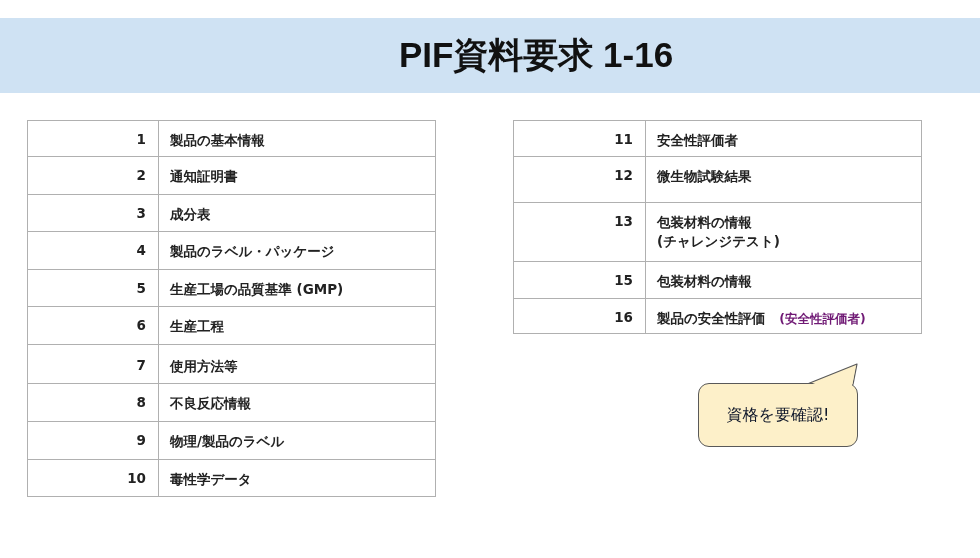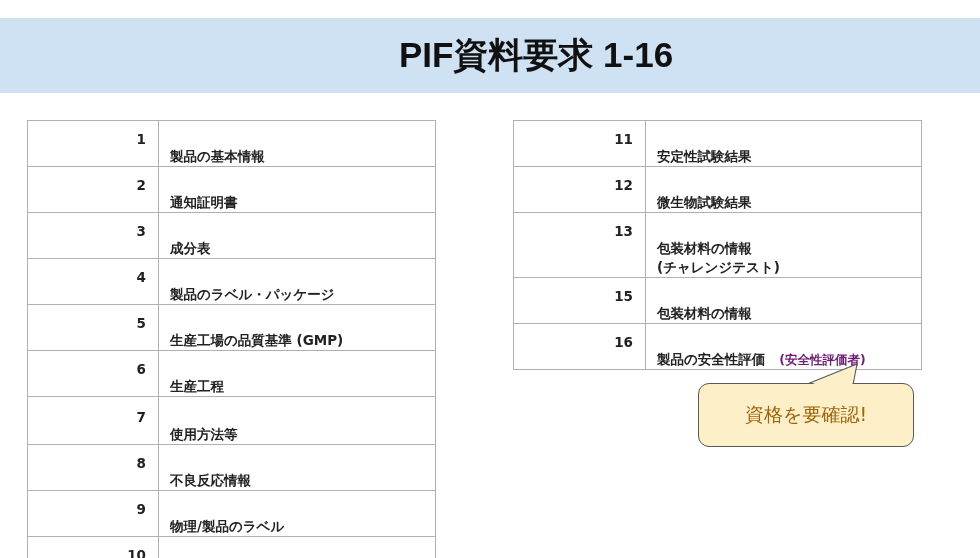--- a/index.html
+++ b/index.html
@@ -19,35 +19,35 @@
       font-weight: bold; font-size: 35px; color: #111111; letter-spacing: 0px;
     }
     table.req {
       position: absolute; border-collapse: collapse;
       font-size: 13.5px; font-weight: bold; color: #222;
     }
     table.req td {
       border: 1px solid #b0b0b0; padding: 0; vertical-align: top;
     }
     table.req td.num { text-align: right; padding-right: 12px; padding-top: 10px; }
-    table.req td.item { padding-left: 11px; padding-top: 26px; line-height: 19px; }
+    table.req td.item { padding-left: 11px; padding-top: 10px; line-height: 19px; }
     #left-table { left: 27px; top: 120px; width: 409px; }
     #left-table td.num { width: 118px; }
     #right-table { left: 513px; top: 120px; width: 409px; }
     #right-table td.num { width: 119px; }
     .tline { display: block; }
     .note-inline {
       color: #701a75; font-size: 12.5px; font-weight: bold; margin-left: 14px;
     }
     .callout {
-      position: absolute; left: 698px; top: 383px; width: 216px; height: 64px;
+      position: absolute; left: 698px; top: 383px; width: 160px; height: 64px;
       background: #fdf0c9; border: 1.2px solid #595959; border-radius: 11px;
       box-sizing: border-box;
       display: flex; align-items: center; justify-content: center;
-      font-size: 19px; color: #a16207;
+      font-size: 16px; color: #0f172a;
     }
     .callout-tail { position: absolute; left: 0; top: 0; width: 980px; height: 558px; pointer-events: none; }
   </style>
 </head>
 <body>
 
 <div class="banner">
   <h1>PIF資料要求 1-16</h1>
 </div>
 
@@ -72,42 +72,42 @@
     <tr style="height:37px">
       <td class="num">5</td>
       <td class="item">生産工場の品質基準 (GMP)</td>
     </tr>
     <tr style="height:38px">
       <td class="num">6</td>
       <td class="item">生産工程</td>
     </tr>
     <tr style="height:39px">
       <td class="num" style="padding-top:12px">7</td>
-      <td class="item" style="padding-top:28px">使用方法等</td>
+      <td class="item" style="padding-top:12px">使用方法等</td>
     </tr>
     <tr style="height:38px">
       <td class="num">8</td>
       <td class="item">不良反応情報</td>
     </tr>
     <tr style="height:38px">
       <td class="num">9</td>
       <td class="item">物理/製品のラベル</td>
     </tr>
     <tr style="height:37px">
       <td class="num">10</td>
       <td class="item">毒性学データ</td>
     </tr>
   </tbody>
 </table>
 
 <table class="req" id="right-table">
   <tbody>
     <tr style="height:36px">
       <td class="num">11</td>
-      <td class="item">安定性試験結果</td>
+      <td class="item">安全性評価者</td>
     </tr>
     <tr style="height:46px">
       <td class="num">12</td>
       <td class="item">微生物試験結果</td>
     </tr>
     <tr style="height:59px">
       <td class="num">13</td>
       <td class="item">
         <span class="tline">包装材料の情報</span>
         <span class="tline">(チャレンジテスト)</span>

